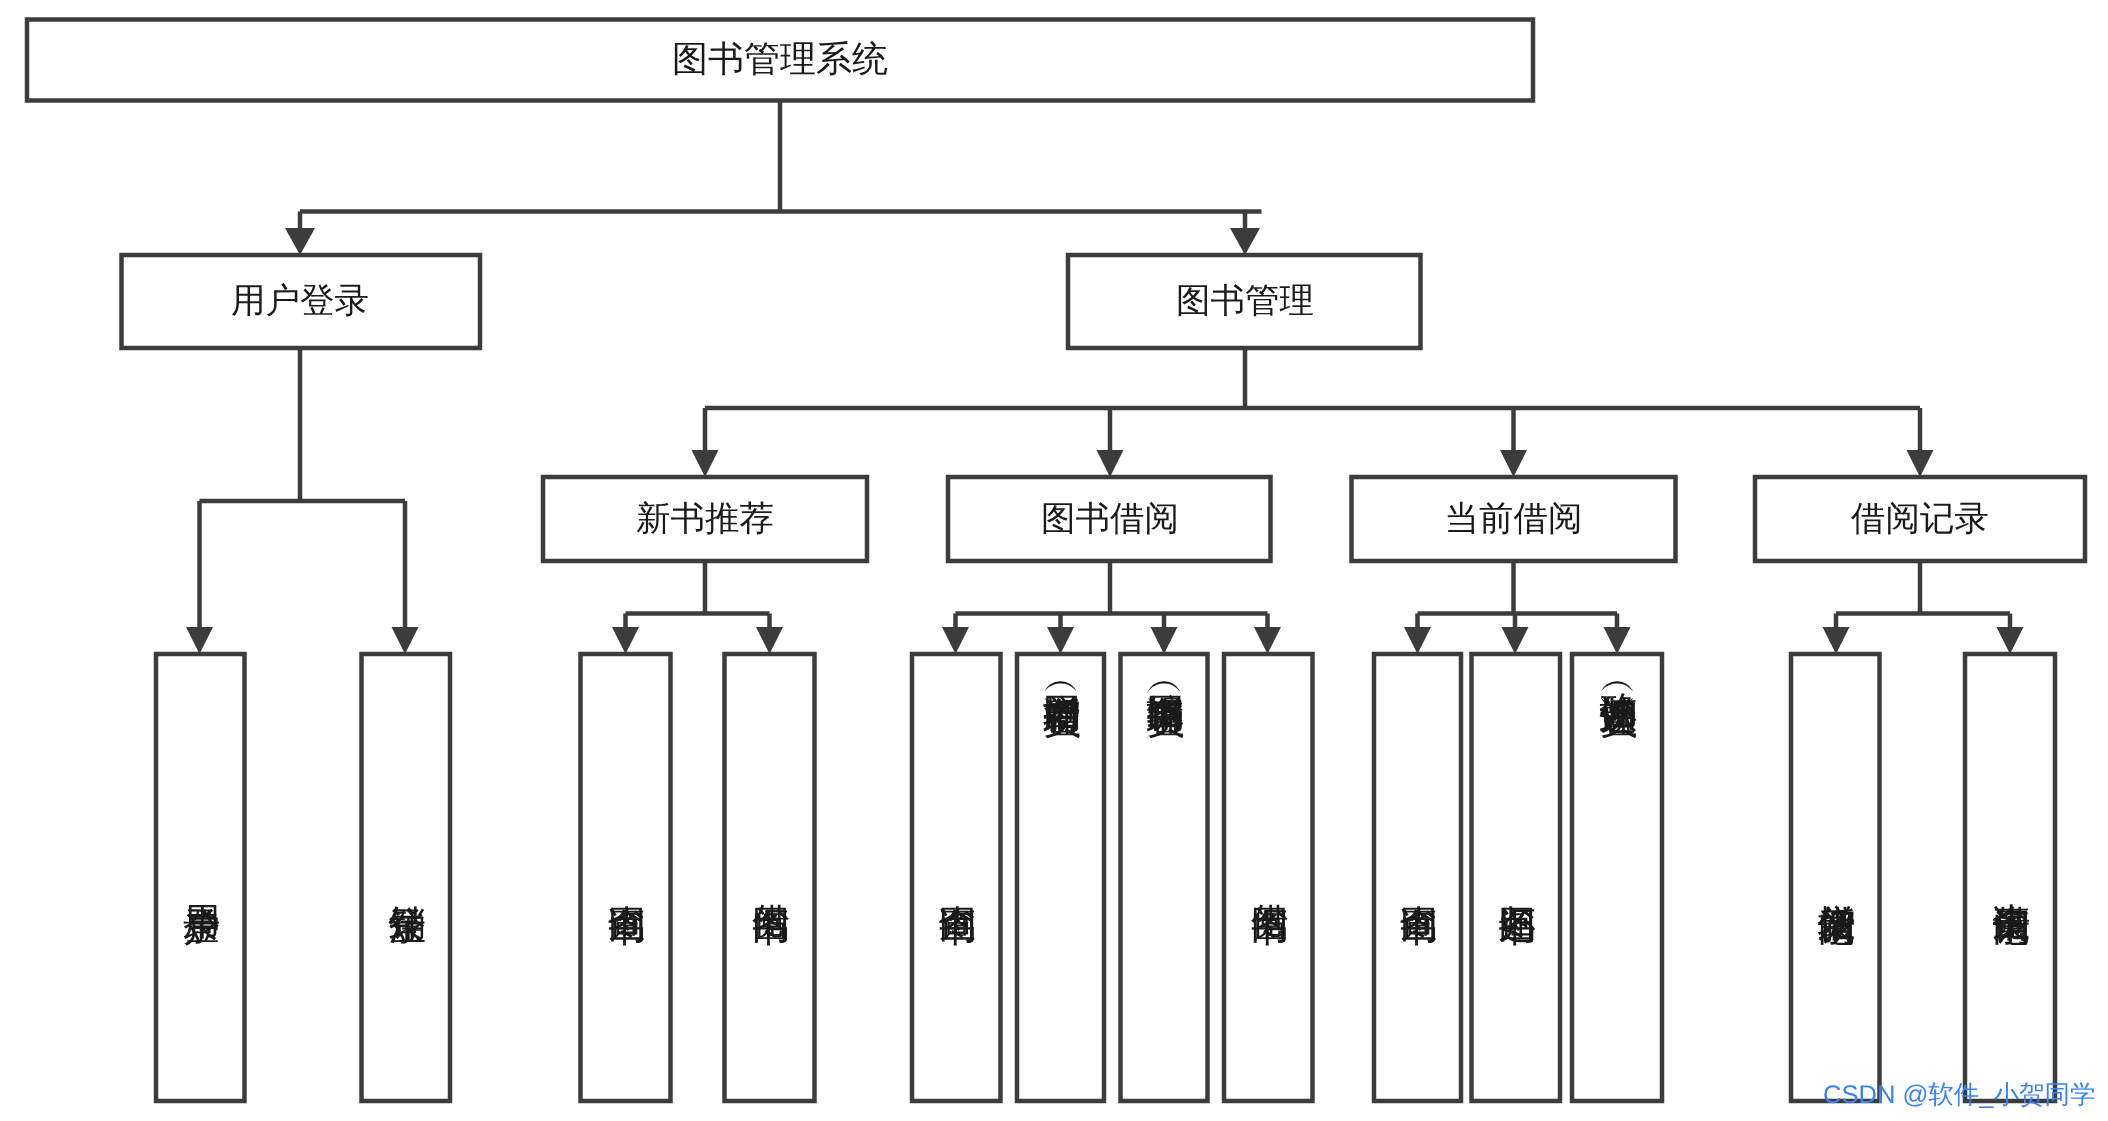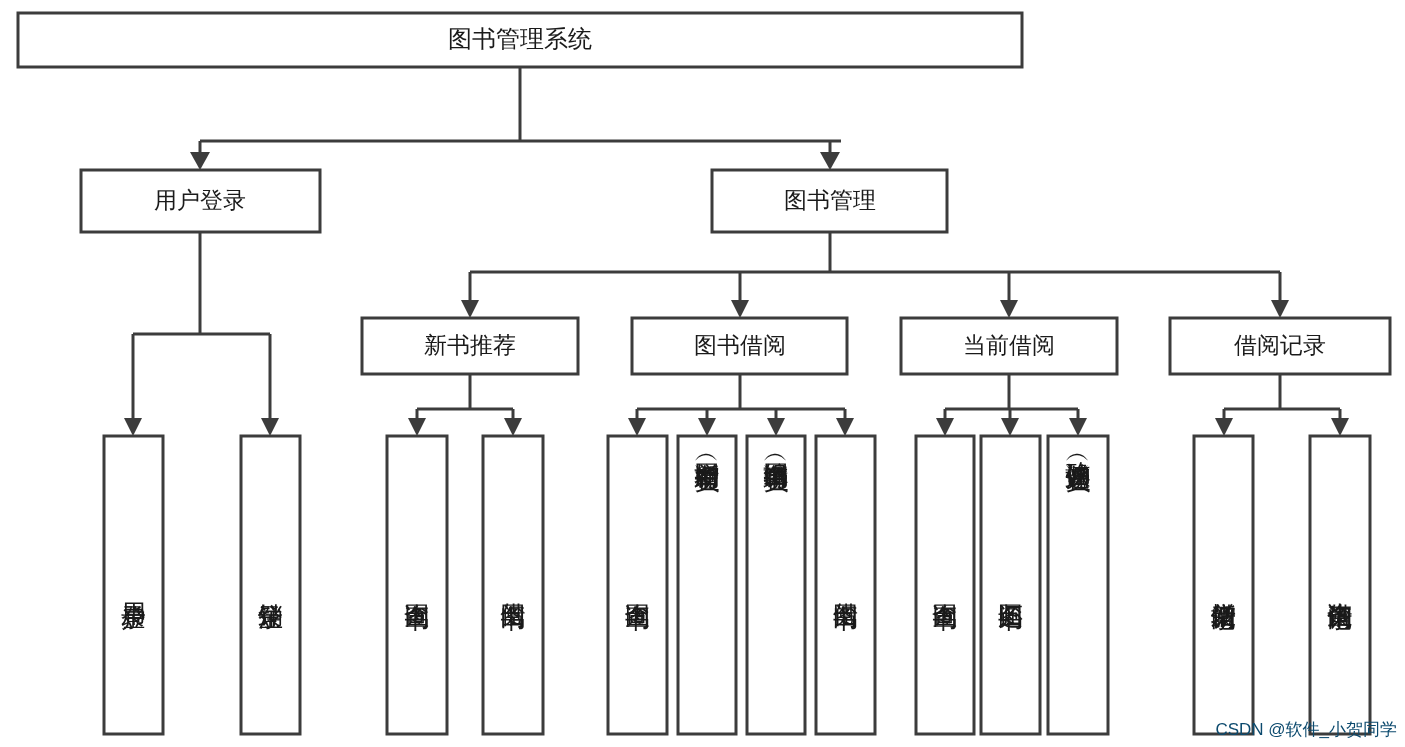--- a/index.html
+++ b/index.html
@@ -67,21 +67,21 @@
     color: #1a1a1a;
     letter-spacing: 1px;
     white-space: nowrap;
   }
   .watermark {
     position: absolute;
     right: 8px;
     bottom: 6px;
     font-family: "Liberation Sans", sans-serif;
     font-size: 17px;
-    color: #0c4a6e;
+    color: #3b82f6;
     white-space: nowrap;
   }
 </style>
 </head>
 <body>
 
 <svg id="diagram" viewBox="0 0 1405 747" xmlns="http://www.w3.org/2000/svg">
 
   <g>
 

